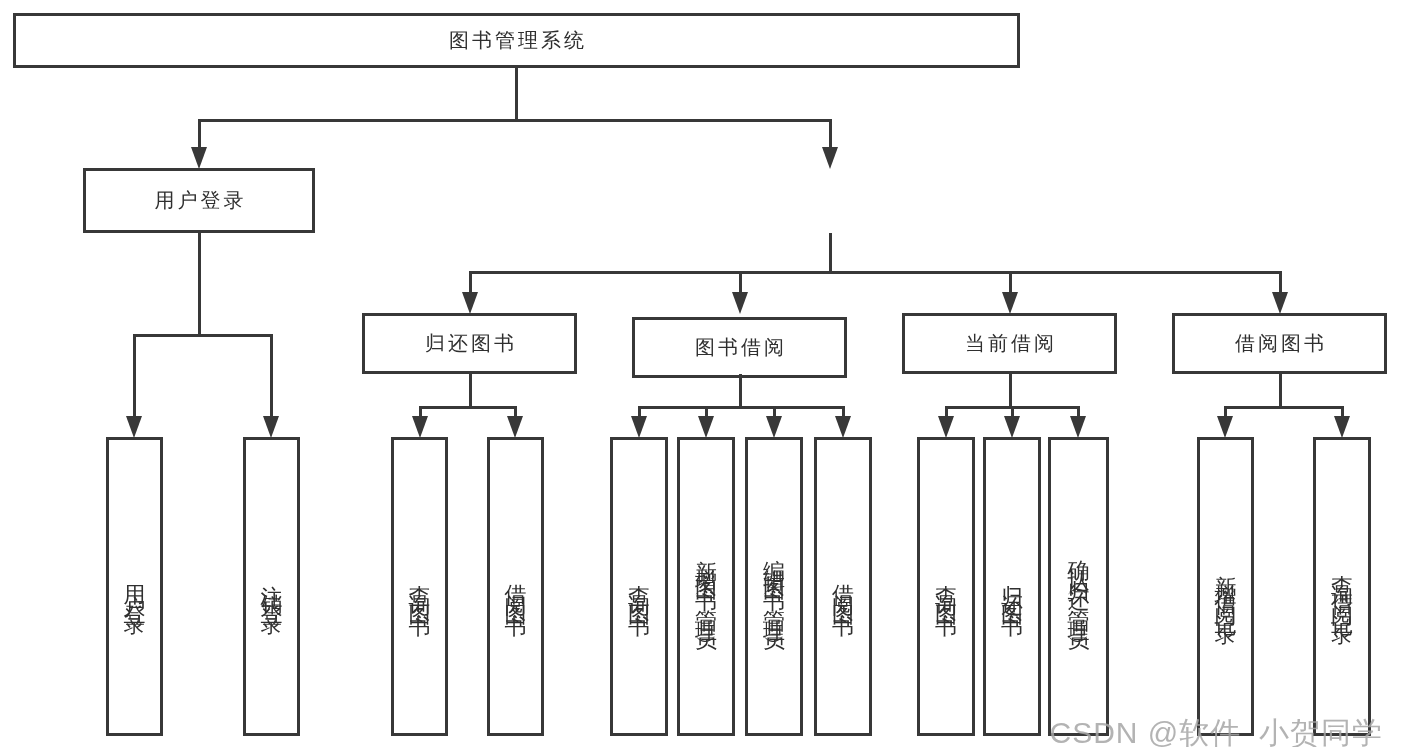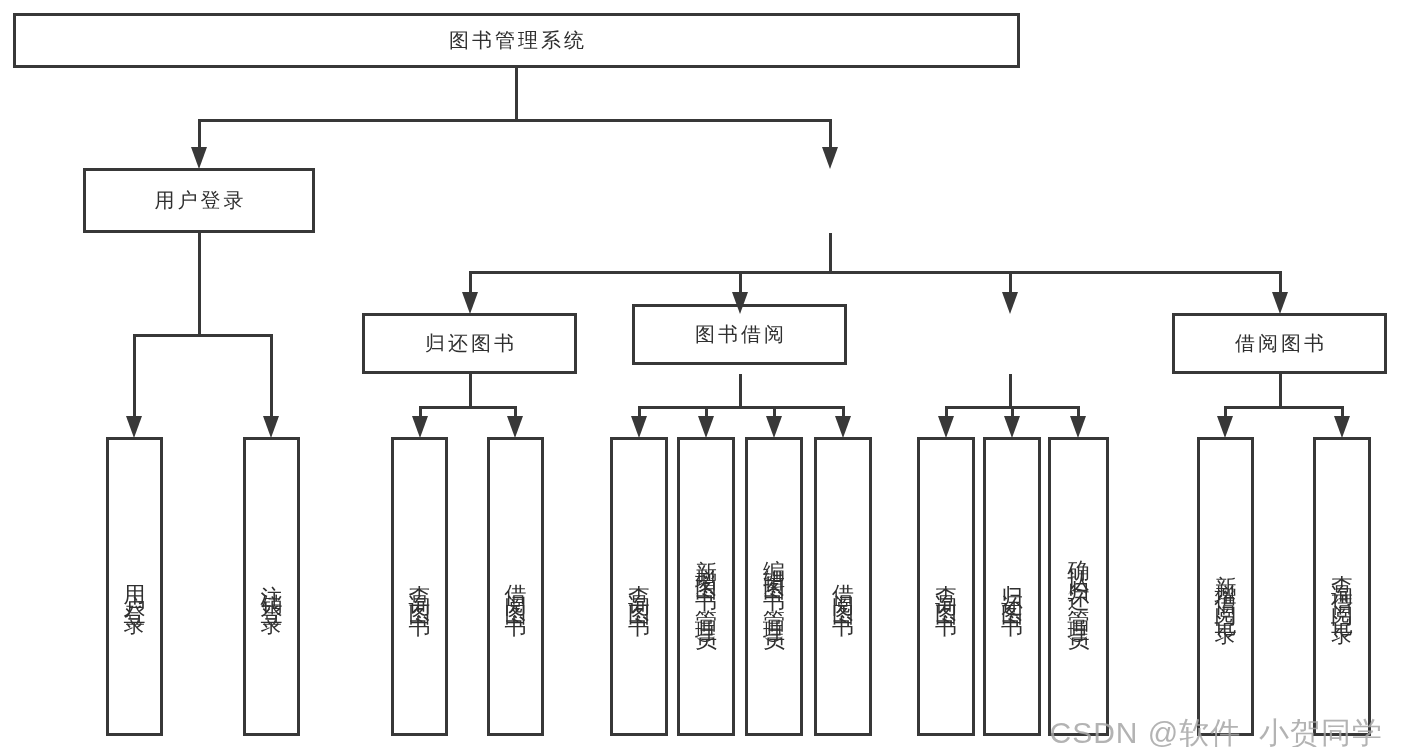--- a/index.html
+++ b/index.html
@@ -43,22 +43,23 @@
 
 <div id="stage">
 
   <div class="box h" style="left:13px;top:13px;width:1007px;height:55px">图书管理系统</div>
 
   <div class="box h" style="left:83px;top:168px;width:232px;height:65px">用户登录</div>
 
 
   <div class="box h" style="left:362px;top:313px;width:215px;height:61px">归还图书</div>
 
-  <div class="box h" style="left:632px;top:304px;width:215px;height:61px">图书借阅</div>
+  <div class="box h" style="left:632px;top:317px;width:215px;height:61px">图书借阅</div>
 
+  <div class="box h" style="left:902px;top:313px;width:215px;height:61px">当前借阅</div>
 
   <div class="box h" style="left:1172px;top:313px;width:215px;height:61px">借阅图书</div>
 
   <div class="box v" style="left:106px;top:437px;width:57px;height:299px">用户登录</div>
 
   <div class="box v" style="left:243px;top:437px;width:57px;height:299px">注销登录</div>
 
   <div class="box v" style="left:391px;top:437px;width:57px;height:299px">查询图书</div>
 
   <div class="box v" style="left:487px;top:437px;width:57px;height:299px">借阅图书</div>

